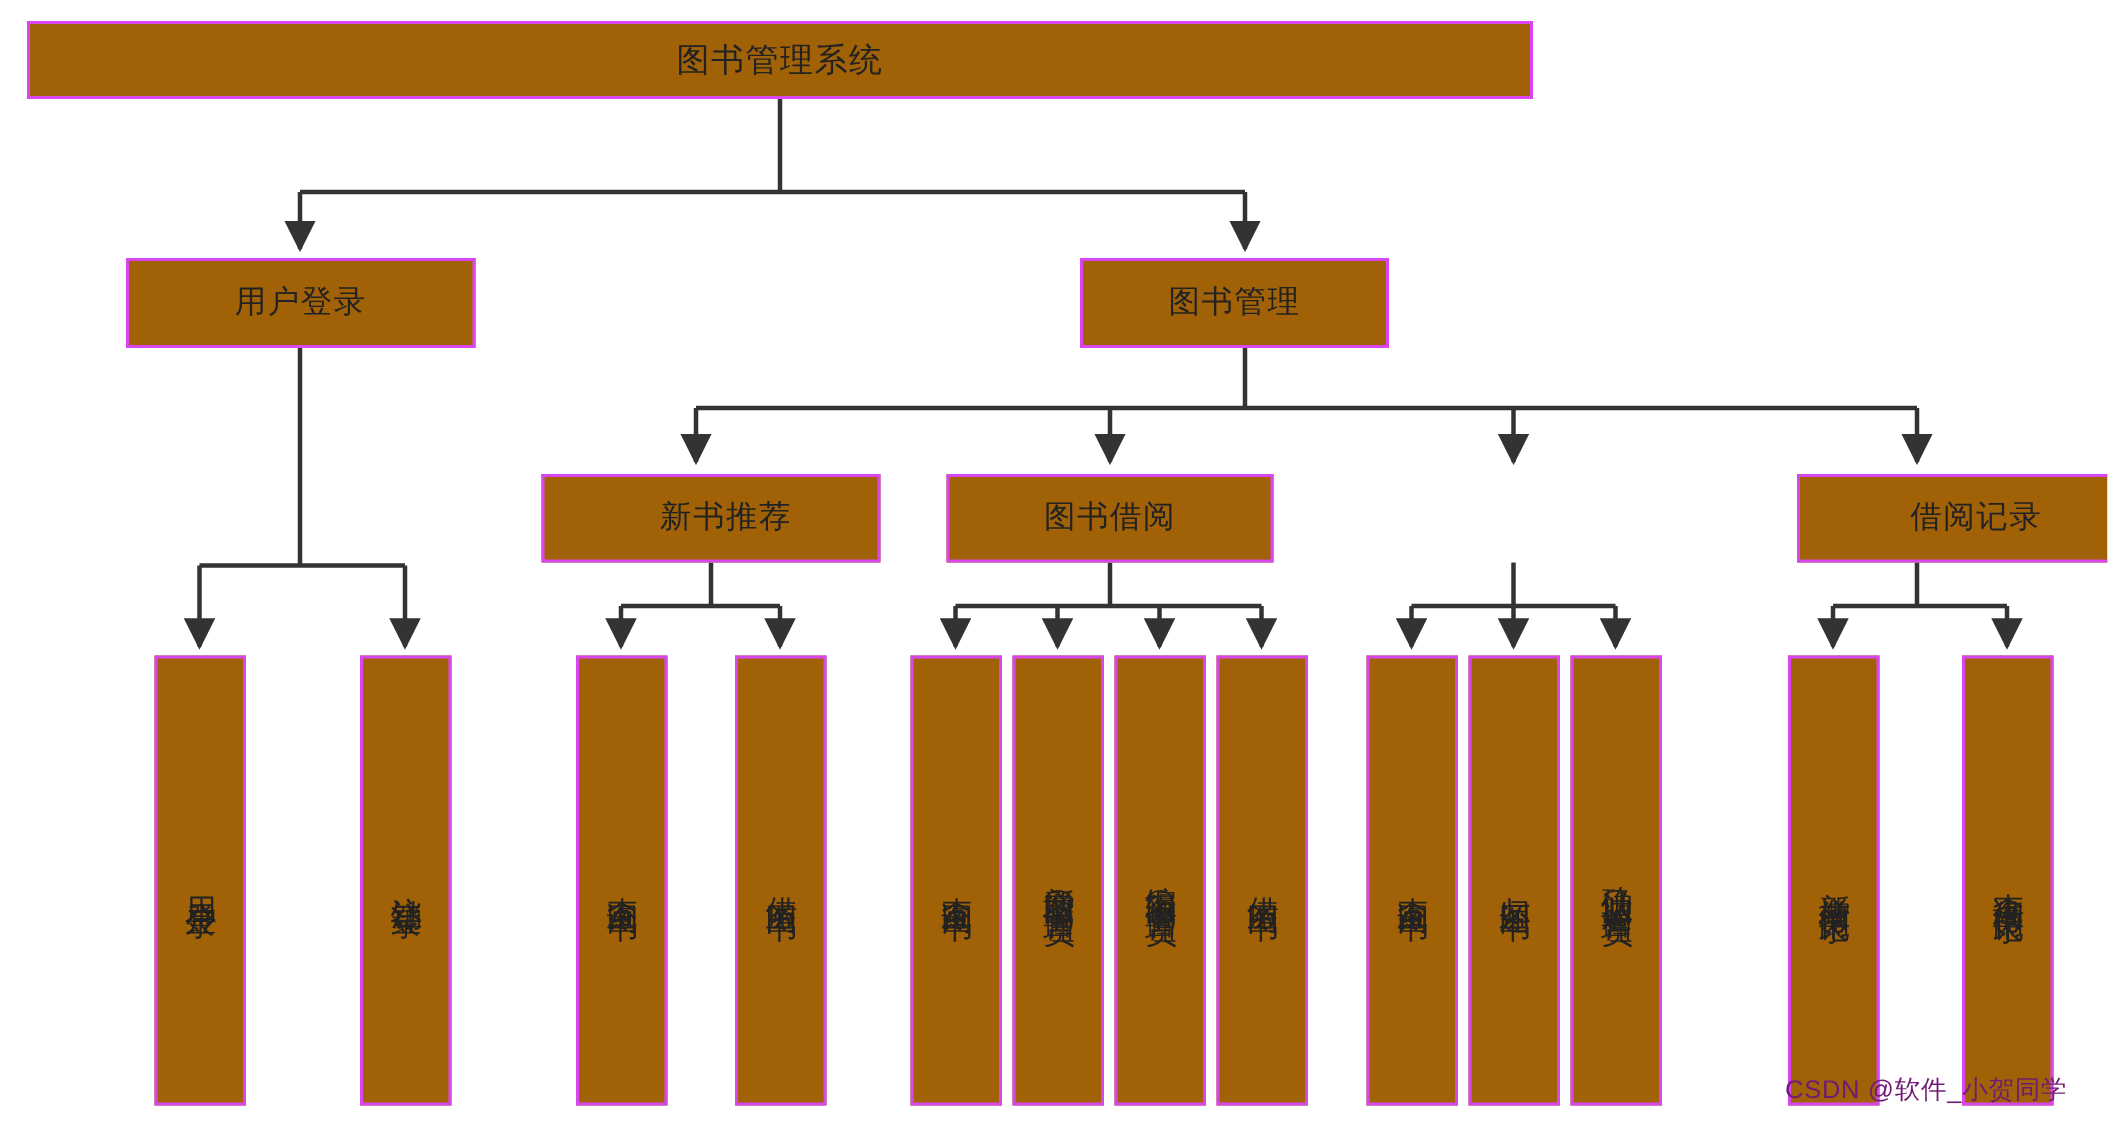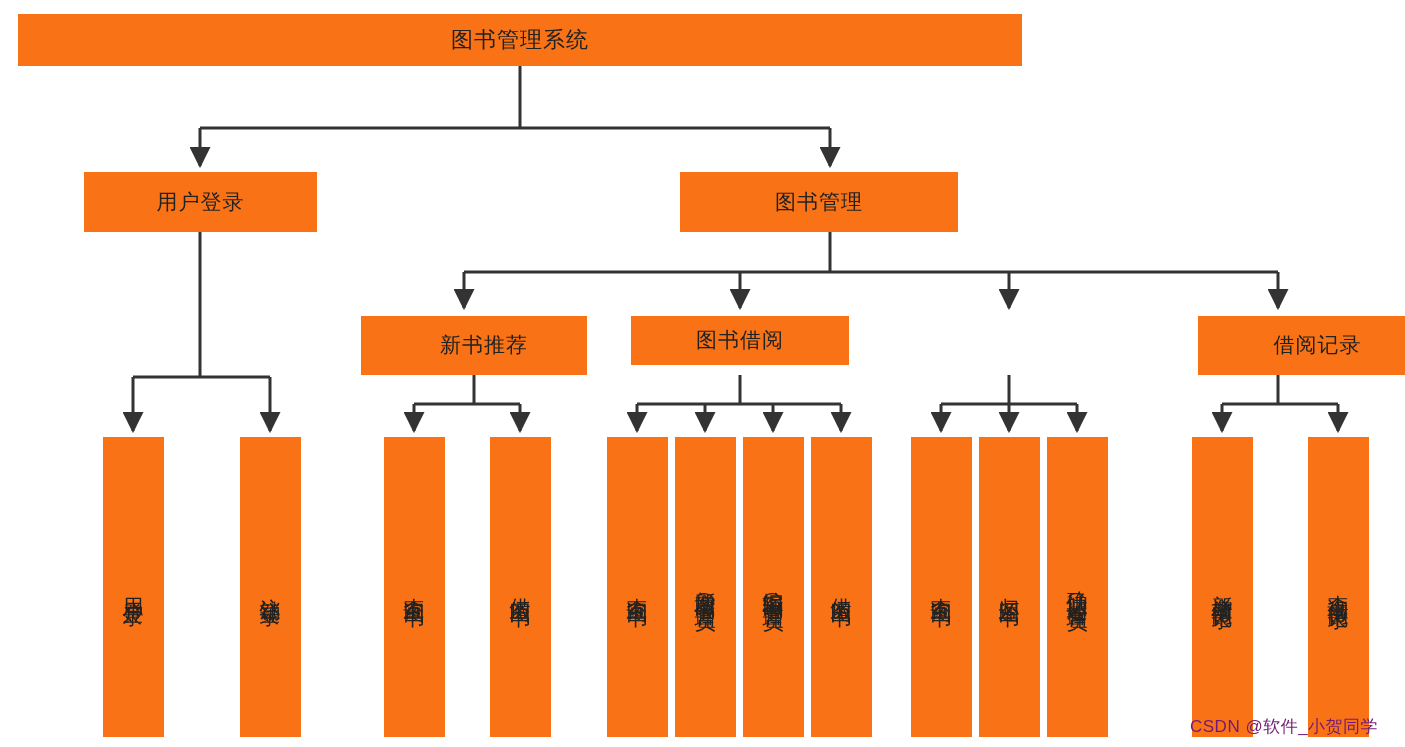--- a/index.html
+++ b/index.html
@@ -19,22 +19,22 @@
   #wires{
     position:absolute;
     left:0; top:0;
     width:1405px; height:747px;
     pointer-events:none;
   }
   
   .node{
     position:absolute;
     box-sizing:border-box;
-    background:#f97316;
-    border:2px solid #f97316;
+    background:#a16207;
+    border:2px solid #d946ef;
     display:flex;
     align-items:center;
     justify-content:center;
   }
   .node .lbl{
     color:#222222;
     font-size:21px;
     letter-spacing:1px;
     line-height:1.25;
     white-space:nowrap;
@@ -121,28 +121,28 @@
     </g>
   </svg>
 
   <div class="node" id="node-root" style="left:18px;top:14px;width:1004px;height:52px;">
     <span class="lbl">图书管理系统</span>
   </div>
 
   <div class="node" style="left:84px;top:172px;width:233px;height:60px;">
     <span class="lbl">用户登录</span>
   </div>
-  <div class="node" style="left:680px;top:172px;width:278px;height:60px;">
+  <div class="node" style="left:720px;top:172px;width:206px;height:60px;">
     <span class="lbl">图书管理</span>
   </div>
 
   <div class="node" style="left:361px;top:316px;width:226px;height:59px;padding-left:20px;">
     <span class="lbl">新书推荐</span>
   </div>
-  <div class="node" style="left:631px;top:316px;width:218px;height:49px;justify-content:center;">
+  <div class="node" style="left:631px;top:316px;width:218px;height:59px;justify-content:center;">
     <span class="lbl">图书借阅</span>
   </div>
   <div class="node" style="left:1198px;top:316px;width:216px;height:59px;padding-left:23px;">
     <span class="lbl">借阅记录</span>
   </div>
 
   <div class="node leaf" style="left:103px;top:437px;width:61px;height:300px;">
     <span class="lbl">用户登录</span>
   </div>
   <div class="node leaf" style="left:240px;top:437px;width:61px;height:300px;">

